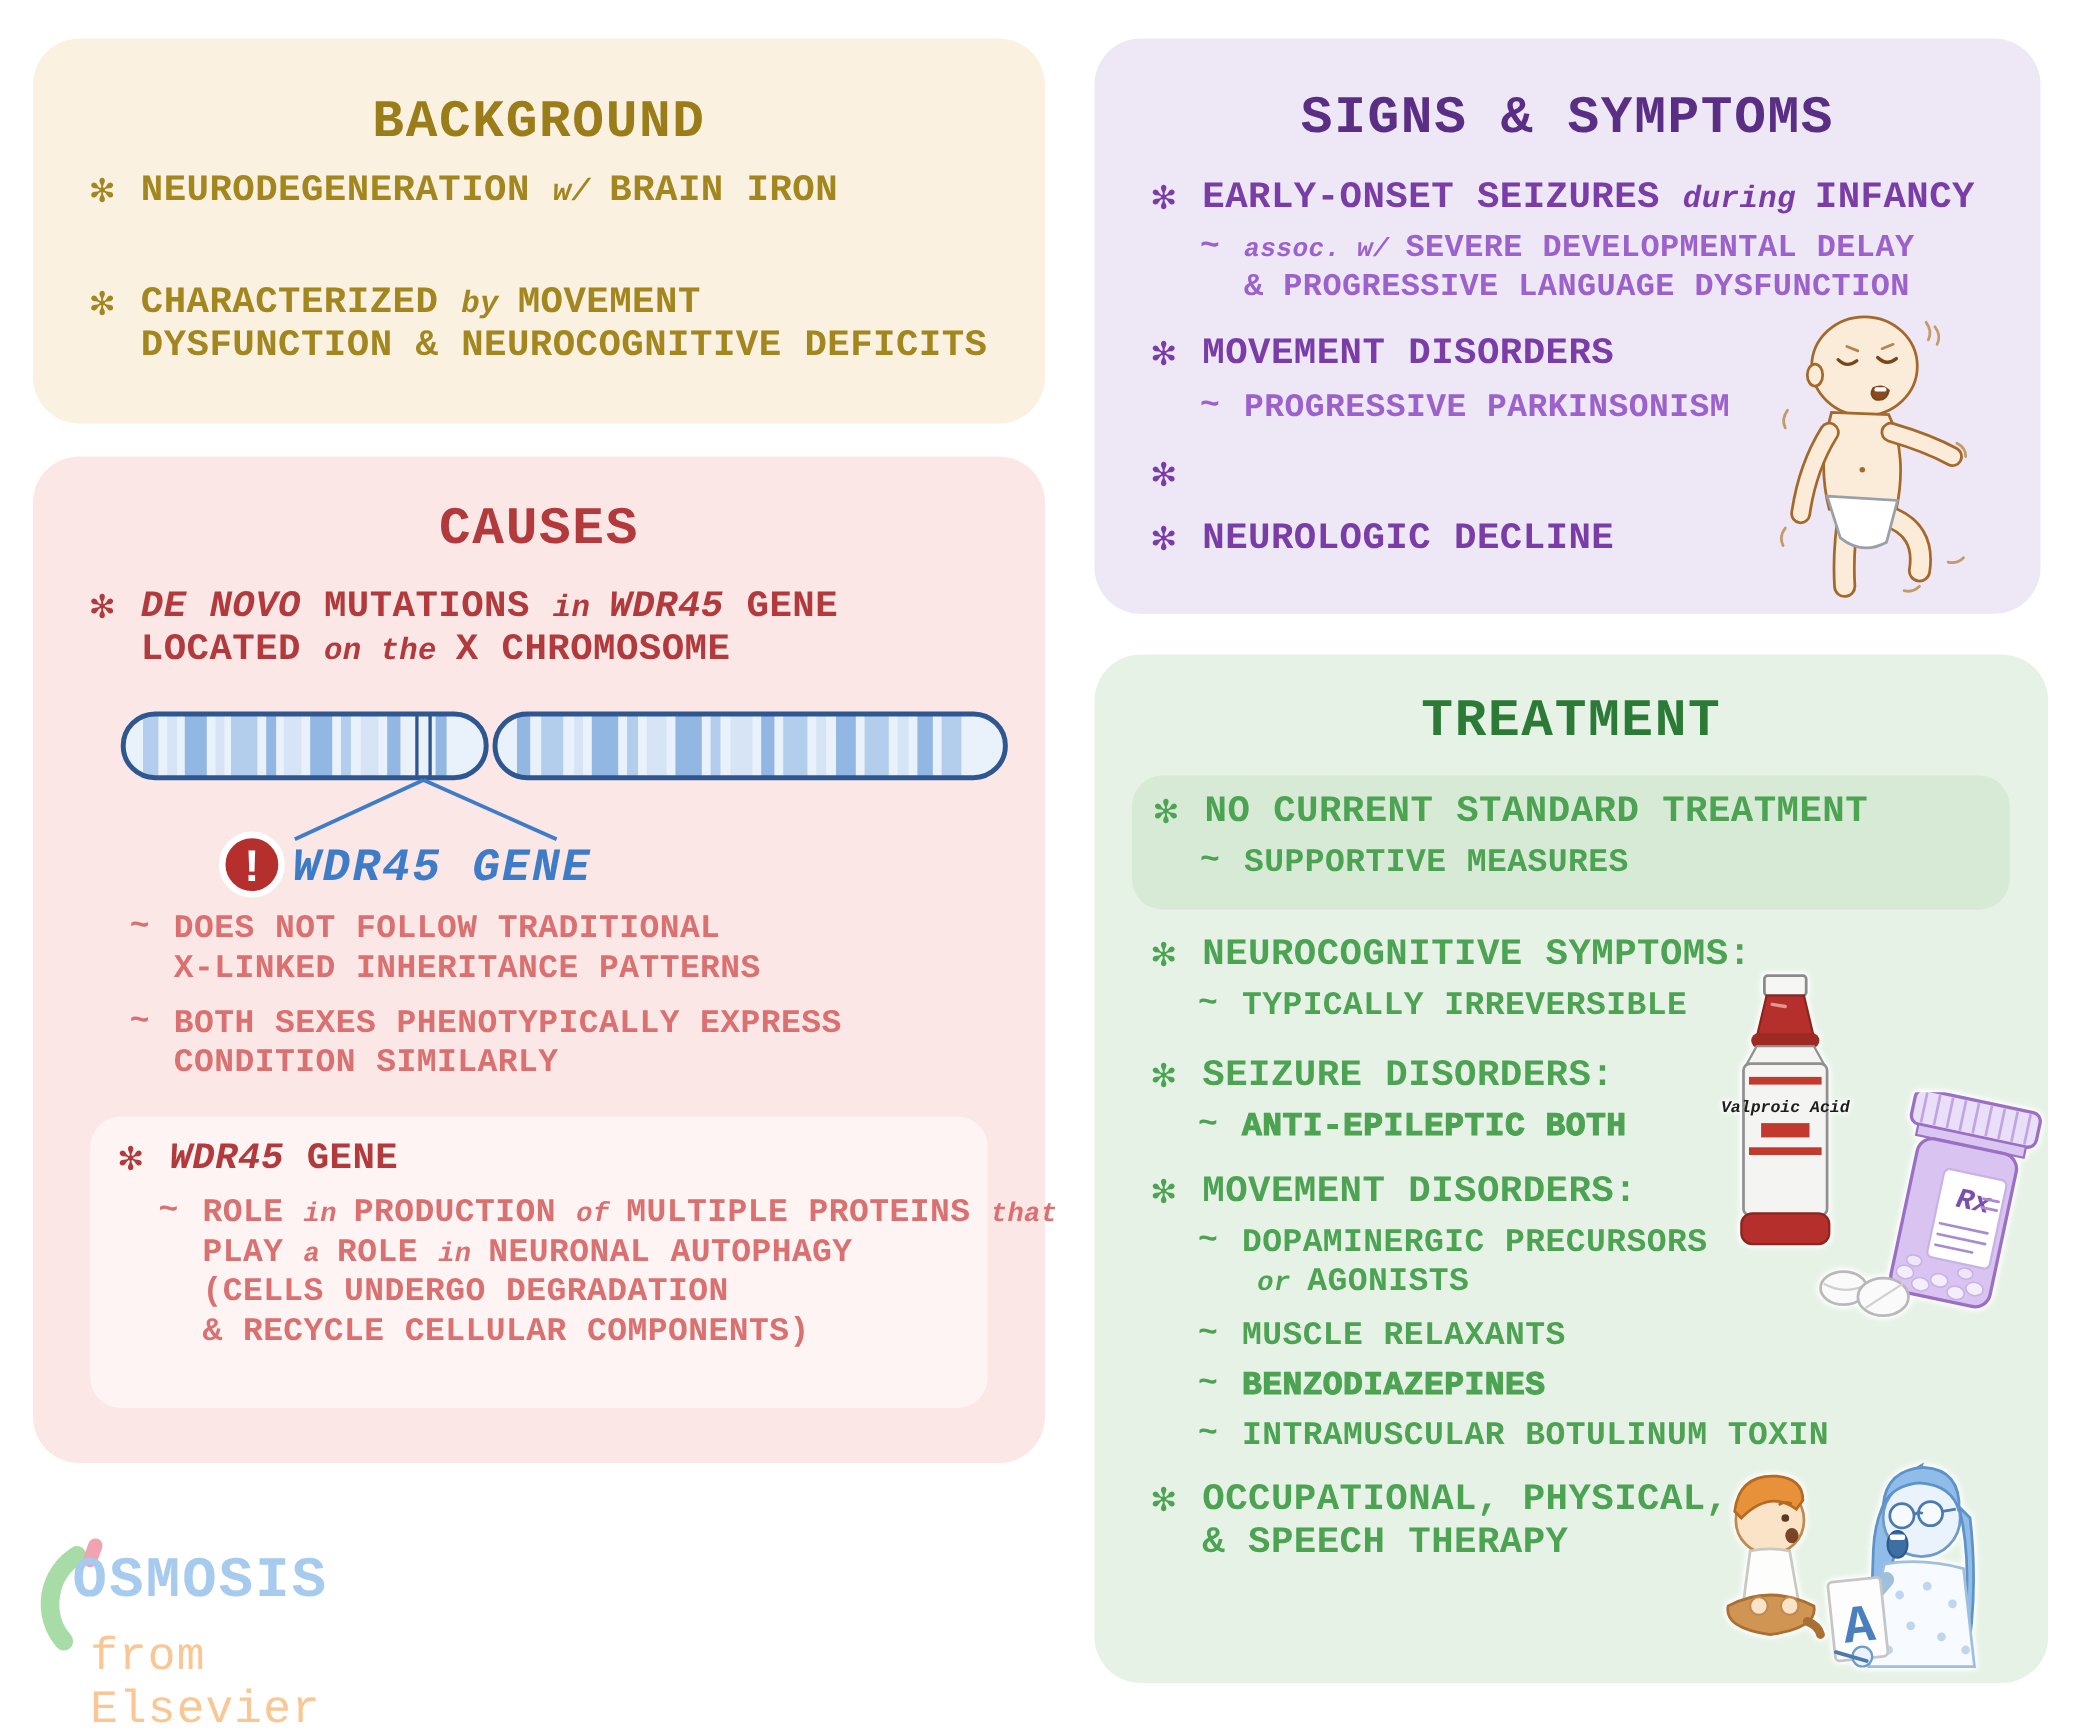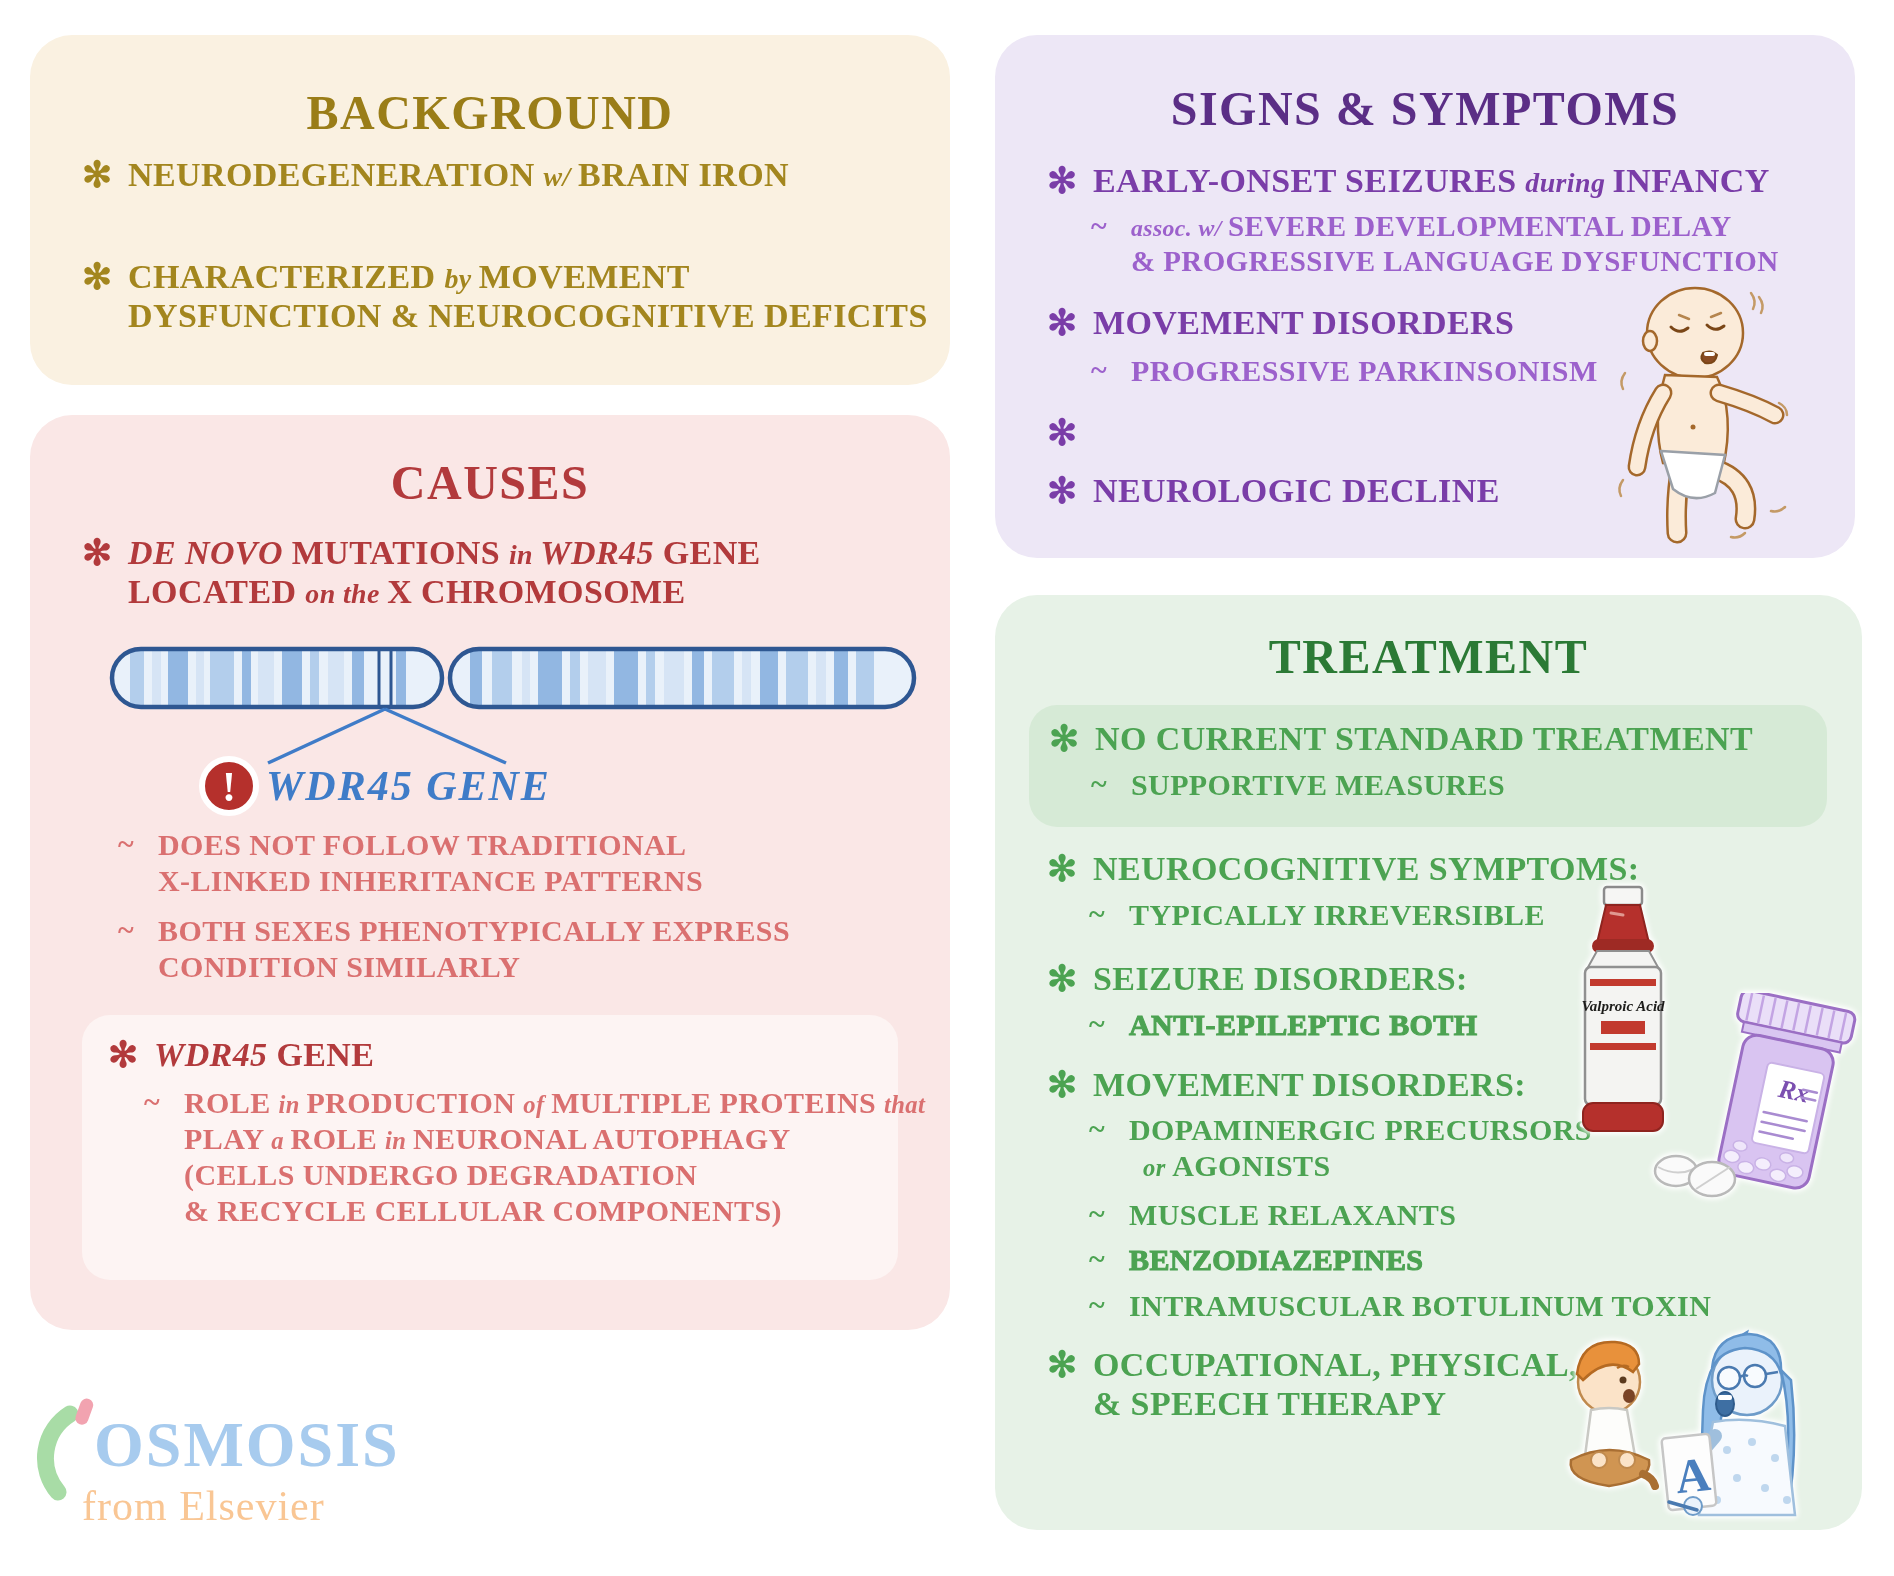--- a/index.html
+++ b/index.html
@@ -1,17 +1,17 @@
 <!DOCTYPE html>
 <html><head>
 <meta charset="utf-8">
 <style>
   html,body{margin:0;padding:0;background:#fff;}
   #canvas{position:relative;width:1880px;height:1576px;background:#ffffff;overflow:hidden;
-          font-family:Liberation Serif, serif;font-weight:bold;}
+          font-family:Liberation Mono, monospace;font-weight:bold;}
   .panel{position:absolute;border-radius:42px;}
   .p-bg{left:30px;top:35px;width:920px;height:350px;background:#FAF1E1;}
   .p-causes{left:30px;top:415px;width:920px;height:915px;background:#FAE7E6;}
   .p-signs{left:995px;top:35px;width:860px;height:523px;background:#EDE7F6;}
   .p-treat{left:995px;top:595px;width:867px;height:935px;background:#E7F2E7;}
   .ptitle{position:absolute;left:0;right:0;text-align:center;font-size:48px;letter-spacing:1.5px;}
   .c-gold{color:#A3861E;} .c-goldT{color:#9A7D18;}
   .c-red{color:#B23A3C;} .c-redL{color:#DA7070;}
   .c-purT{color:#5B2E86;} .c-pur{color:#7A3DA8;} .c-purL{color:#9C61CC;}
   .c-grnT{color:#2B7A35;} .c-grn{color:#4CA352;}
@@ -23,21 +23,21 @@
   .sub .ln{font-size:30px;line-height:1.2;}
   .tiny .ln{font-size:29px;}
   .sg-w{font-style:italic;font-size:0.82em;font-weight:700;}
   .sg-i{font-style:italic;}
   .sg-b{-webkit-text-stroke:1.1px currentColor;}
   .innerbox{position:absolute;border-radius:28px;}
   .ib-causes{left:52px;top:600px;width:816px;height:265px;background:#FDF4F3;}
   .ib-treat{left:34px;top:110px;width:798px;height:122px;background:#D6EAD6;}
   .illus{position:absolute;}
   .logo{position:absolute;left:36px;top:1396px;width:360px;height:160px;}
-  .logo-name{position:absolute;left:30px;top:12px;font-size:64px;letter-spacing:2px;color:#A7CBEE;font-weight:800;margin-left:28px;}
+  .logo-name{position:absolute;left:30px;top:12px;font-size:52px;letter-spacing:2px;color:#A7CBEE;font-weight:800;}
   .logo-tag{position:absolute;left:46px;top:86px;font-size:42px;font-weight:400;color:#F9C694;letter-spacing:1px;}
 </style>
 </head>
 <body>
 
 <div id="canvas">
 
   <div class="panel p-bg">
     <div class="ptitle c-goldT" style="top:50px;">BACKGROUND</div>
     <div class="bullet c-gold" style="left:52px;top:120px;">

